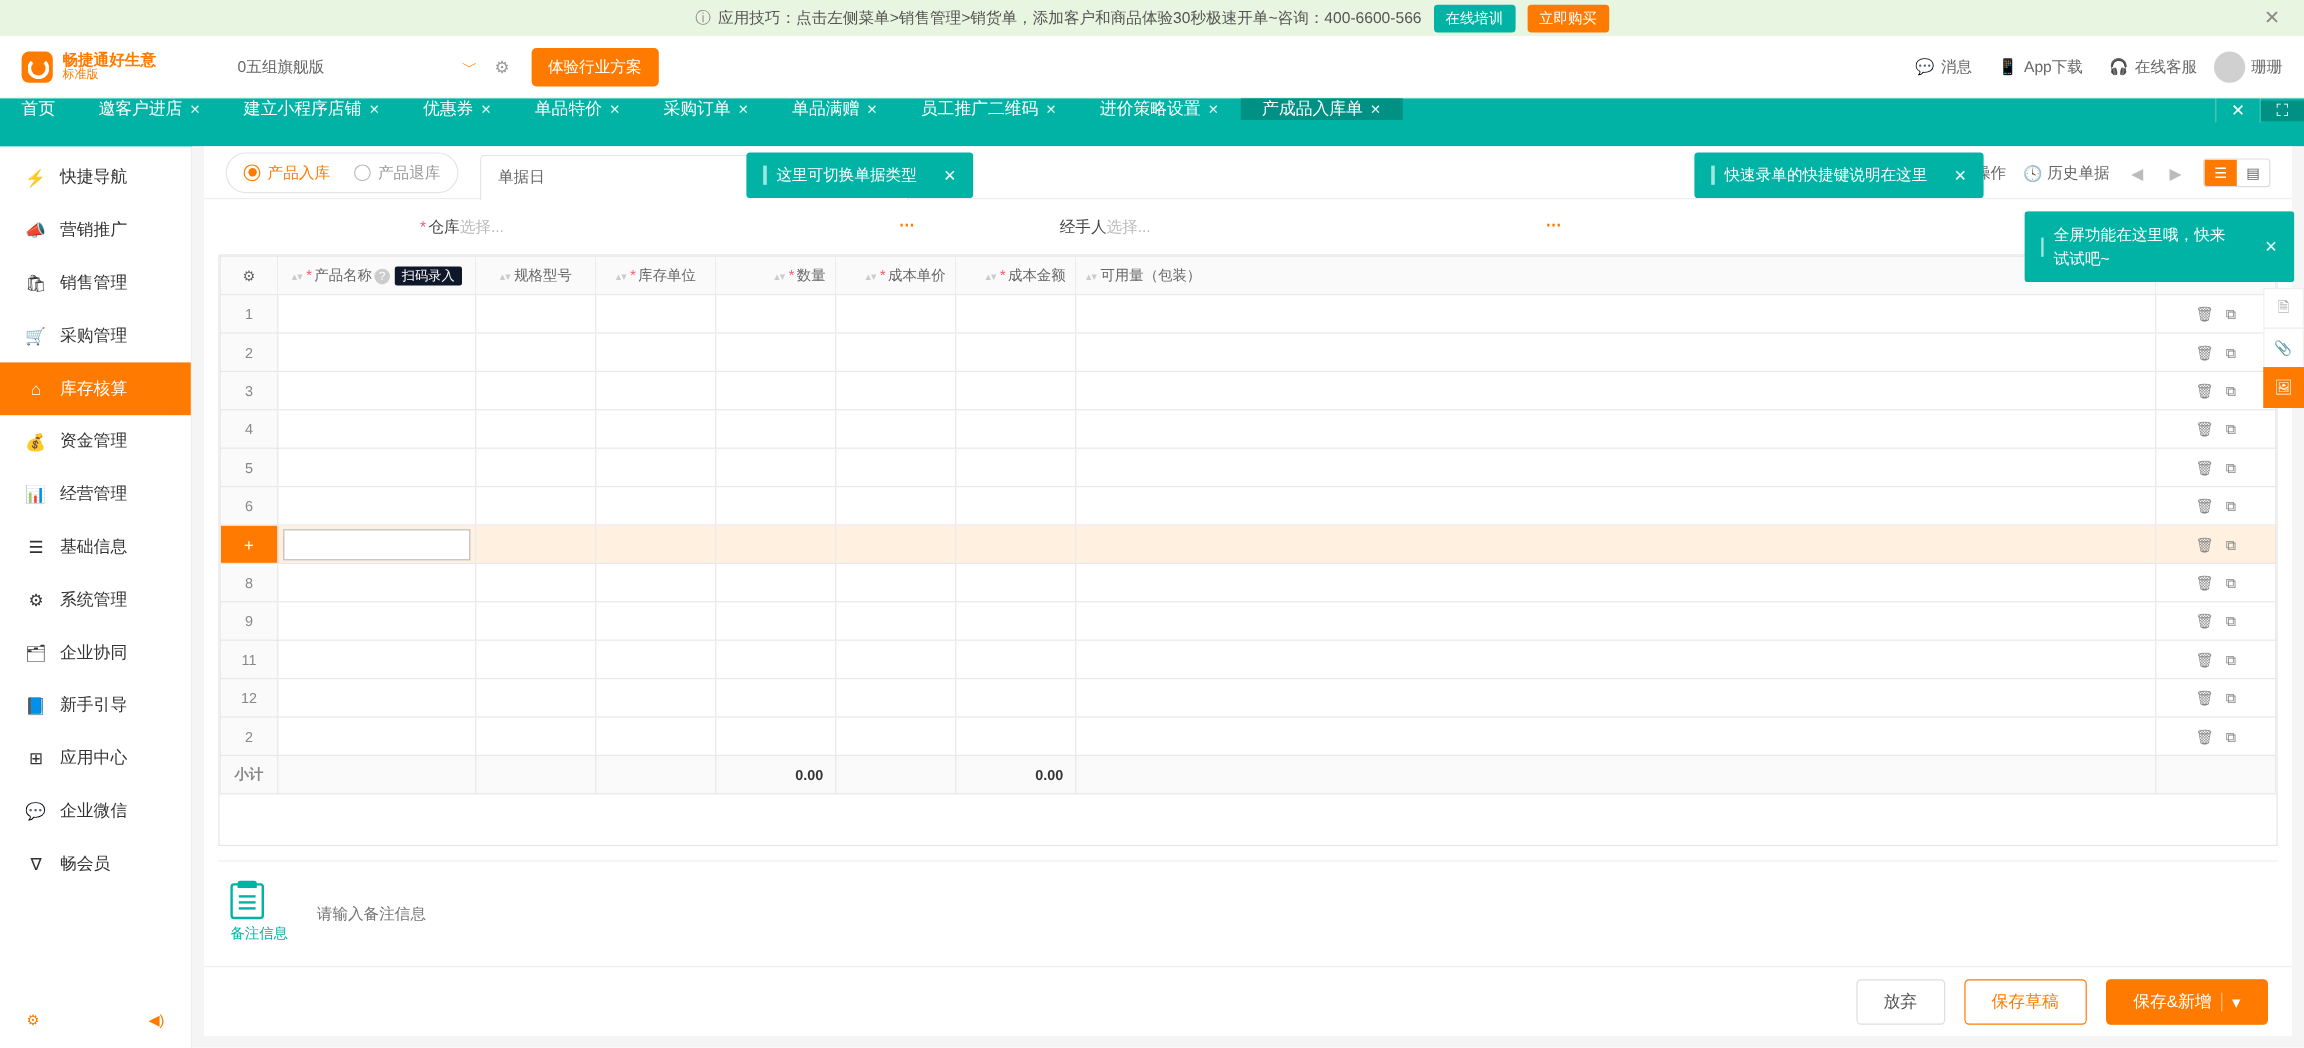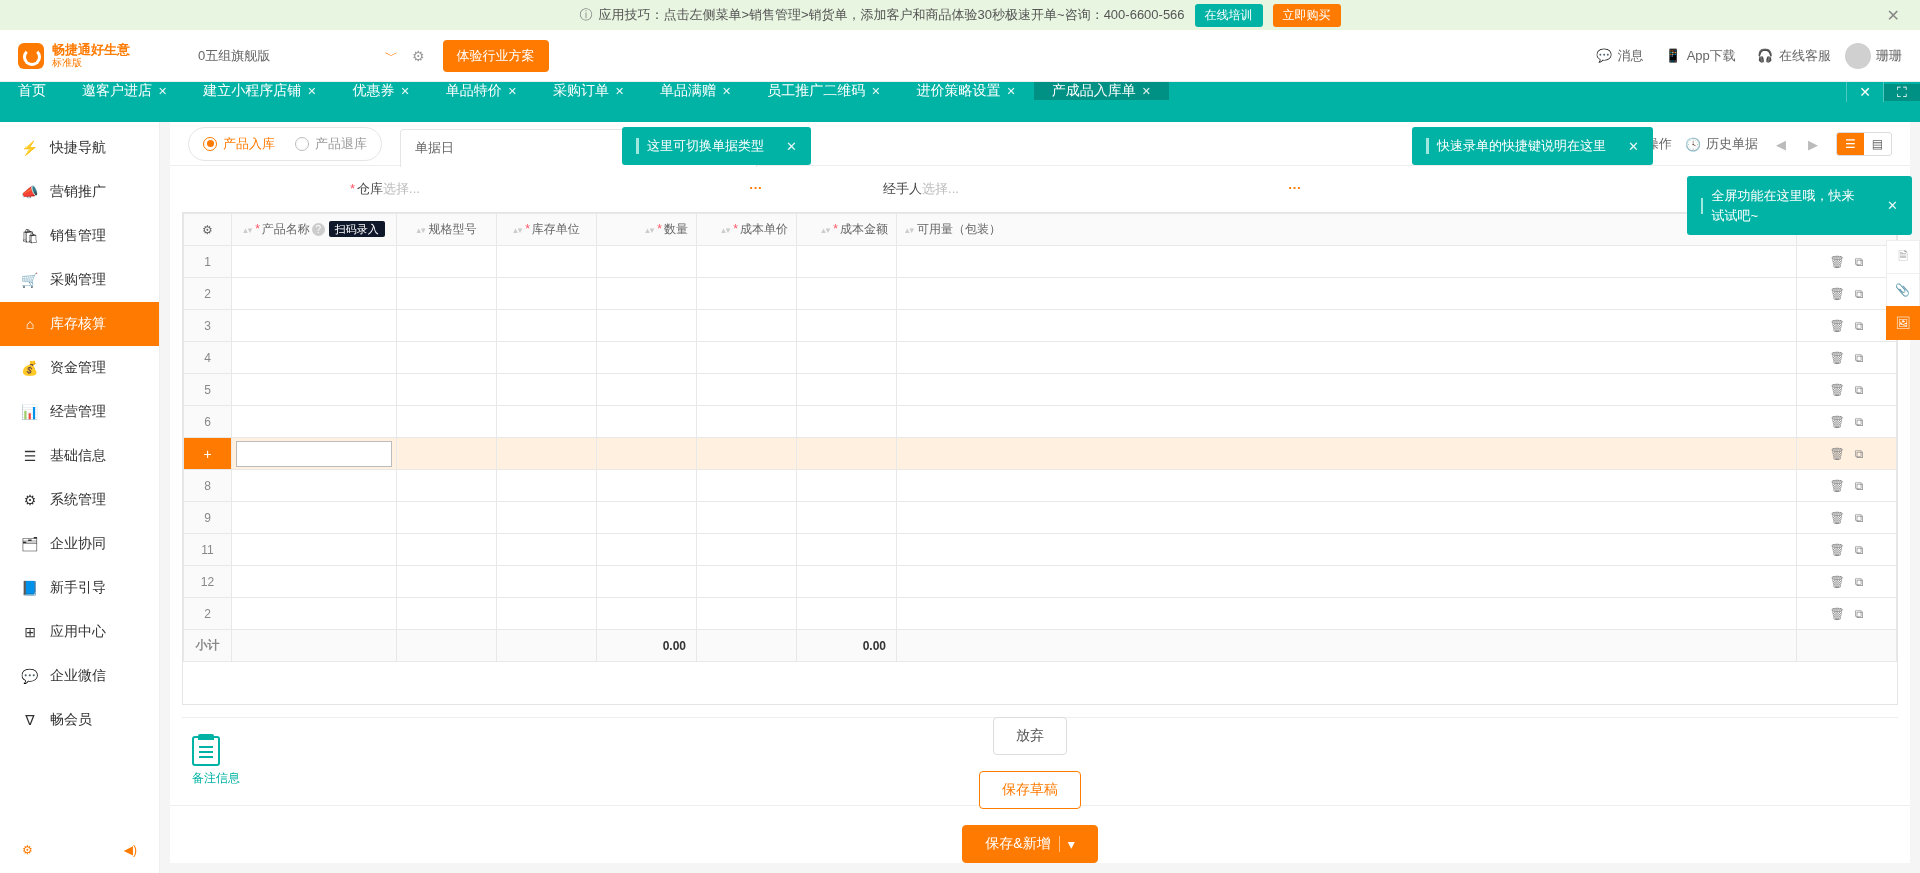--- a/index.html
+++ b/index.html
@@ -99,21 +99,21 @@
 
 
 .remarks { margin:0 12px; border-top:1px solid #eee; padding:18px 10px; display:flex; align-items:center; gap:24px; }
 .remark-icon-box { text-align:center; color:#00b3a5; }
 .remark-icon-box .ricon { width:28px; height:30px; border:2px solid #00b3a5; border-radius:3px; position:relative; margin-bottom:4px; }
 .remark-icon-box .ricon::before { content:""; position:absolute; top:-4px;left:4px;right:4px;height:6px;background:#00b3a5;border-radius:2px 2px 0 0; }
 .remark-icon-box .ricon::after { content:""; position:absolute; top:8px;left:5px;right:5px;height:2px;background:#00b3a5;box-shadow:0 5px 0 #00b3a5, 0 10px 0 #00b3a5; }
 .remarks input { border:none; outline:none; flex:1; font-size:13px; color:#333; }
 
 
-.foot { height:58px; display:flex; align-items:center; justify-content:flex-end; gap:16px; padding-right:20px; border-top:1px solid #eee; background:#fff;flex-direction:column; }
+.foot { height:58px; display:flex; align-items:center; justify-content:flex-end; gap:16px; padding-right:20px; border-top:1px solid #eee; background:#fff; }
 .btn { padding:9px 22px; border-radius:4px; font-size:14px; cursor:pointer; border:1px solid #ddd; background:#fff; color:#555; }
 .btn.draft { border-color:#ff7a00; color:#ff7a00; }
 .btn.primary { background:#ff7a00; border-color:#ff7a00; color:#fff; display:flex; align-items:center; gap:8px;justify-content:flex-end; }
 .btn.primary .dd { border-left:1px solid rgba(255,255,255,.5); padding-left:8px; }
 
 
 .float-right { position:fixed; right:0; top:240px; width:34px; display:flex; flex-direction:column; }
 .float-right div { height:34px; display:flex; align-items:center; justify-content:center; color:#999; border:1px solid #eee; background:#fff; margin-bottom:-1px; }
 .float-right div.active { background:#ff7a00; color:#fff; border-color:#ff7a00;}
 </style>
@@ -530,20 +530,21 @@
         </tr>
       </tbody>
     </table>
   </div>
 
   <div class="remarks">
     <div class="remark-icon-box">
       <div class="ricon"></div>
       <div>备注信息</div>
     </div>
+    <input placeholder="请输入备注信息" style="">
   </div>
 
   <div class="foot">
     <div class="btn">放弃</div>
     <div class="btn draft">保存草稿</div>
     <div class="btn primary">
       <span>保存&amp;新增</span>
           <span class="dd">▾</span>
     </div>
   </div>

